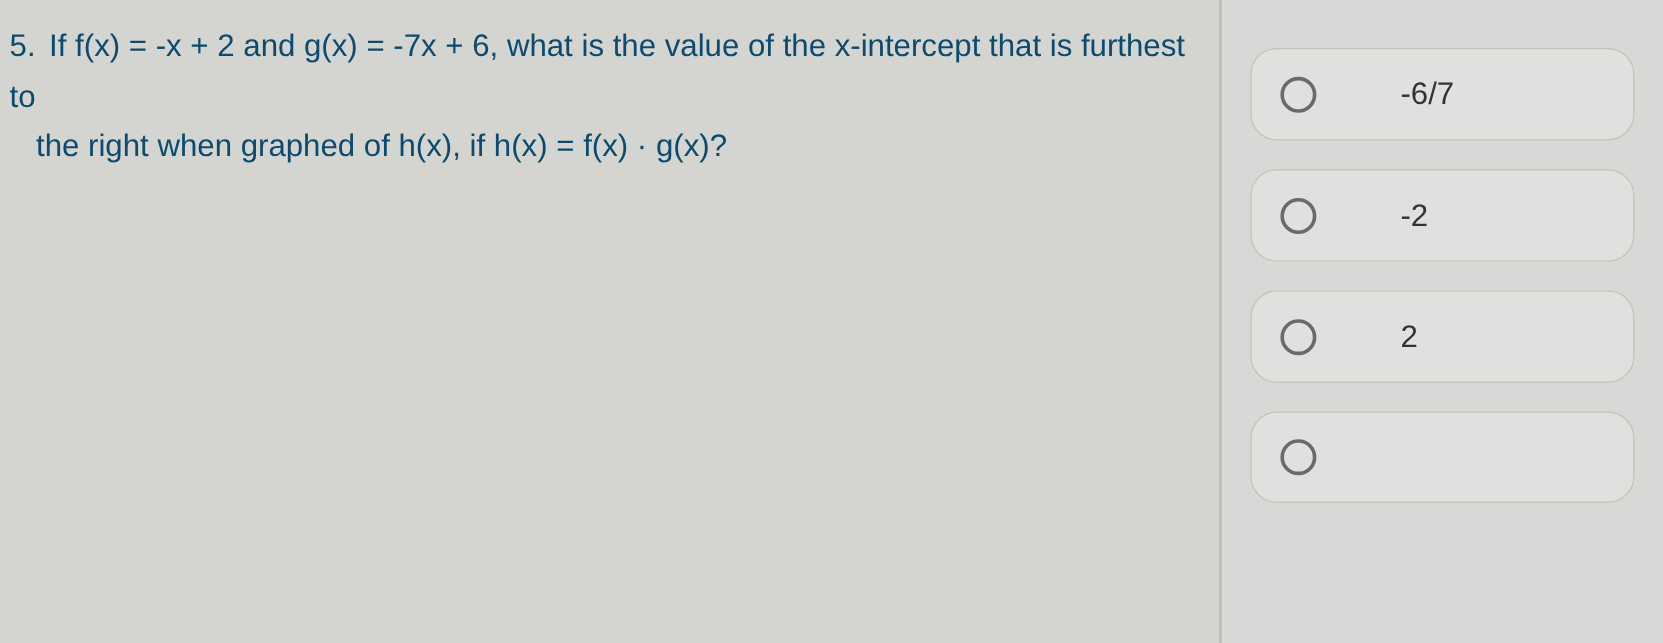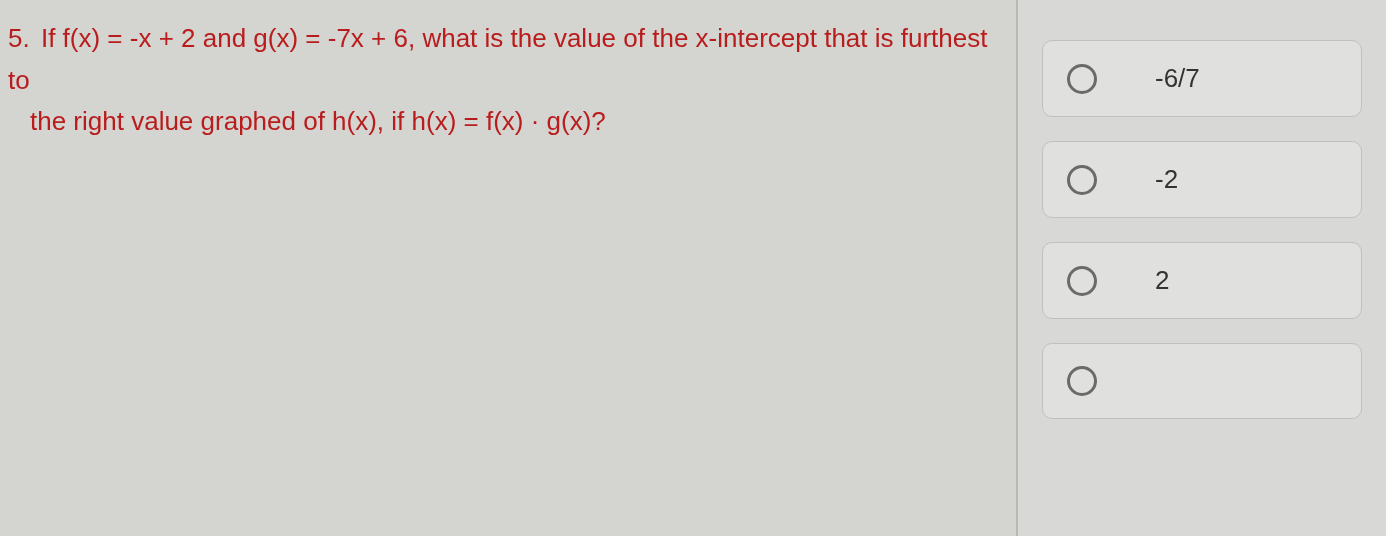--- a/index.html
+++ b/index.html
@@ -16,46 +16,46 @@
       position: relative;
       overflow: hidden;
     }
     .question-area {
       flex: 1;
       padding: 18px 20px 18px 0;
       background: #d4d4d0;
       position: relative;
     }
     .question-text {
-      color: #b91c1c;
+      color: #0c4a6e;
       font-size: 26px;
       line-height: 1.6;
       padding-left: 8px;
     }
     .question-number {
       display: inline;
       margin-right: 4px;
     }
     .answers-area {
       width: 370px;
       background: #d8d8d6;
       border-left: 2px solid #b8b8b4;
       padding: 40px 24px 20px 24px;
       display: flex;
       flex-direction: column;
       gap: 24px;
     }
     .answer-option {
       background: #e0e0de;
       border: 1px solid #c0c0bc;
-      border-radius: 10px;
+      border-radius: 22px;
       padding: 22px 24px;
       display: flex;
       align-items: center;
-      gap: 48px;
+      gap: 60px;
       cursor: pointer;
     }
     .radio-circle {
       width: 30px;
       height: 30px;
       border: 3px solid #6a6a68;
       border-radius: 50%;
       flex-shrink: 0;
       background: transparent;
     }
@@ -68,21 +68,21 @@
     }
   </style>
 </head>
 <body>
 
 <div class="question-area">
   <div class="question-text">
     <span class="question-number">5.</span>
     <span>If f(x) = -x + 2 and g(x) = -7x + 6, what is the value of the x-intercept that is furthest to</span>
     <br>
-    <span style="padding-left:22px; display:inline-block;">the right value graphed of h(x), if h(x) = f(x) · g(x)?</span>
+    <span style="padding-left:22px; display:inline-block;">the right when graphed of h(x), if h(x) = f(x) · g(x)?</span>
   </div>
 </div>
 
 <div class="answers-area">
   <div class="answer-option">
     <div class="radio-circle"></div>
     <div class="answer-label">-6/7</div>
   </div>
   <div class="answer-option">
     <div class="radio-circle"></div>

